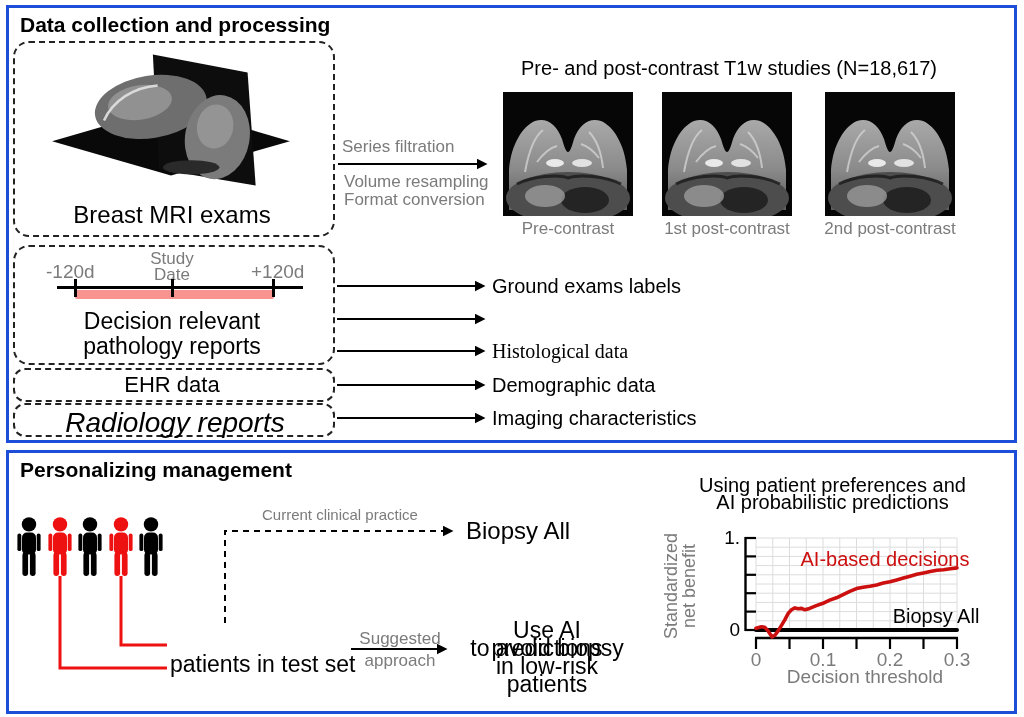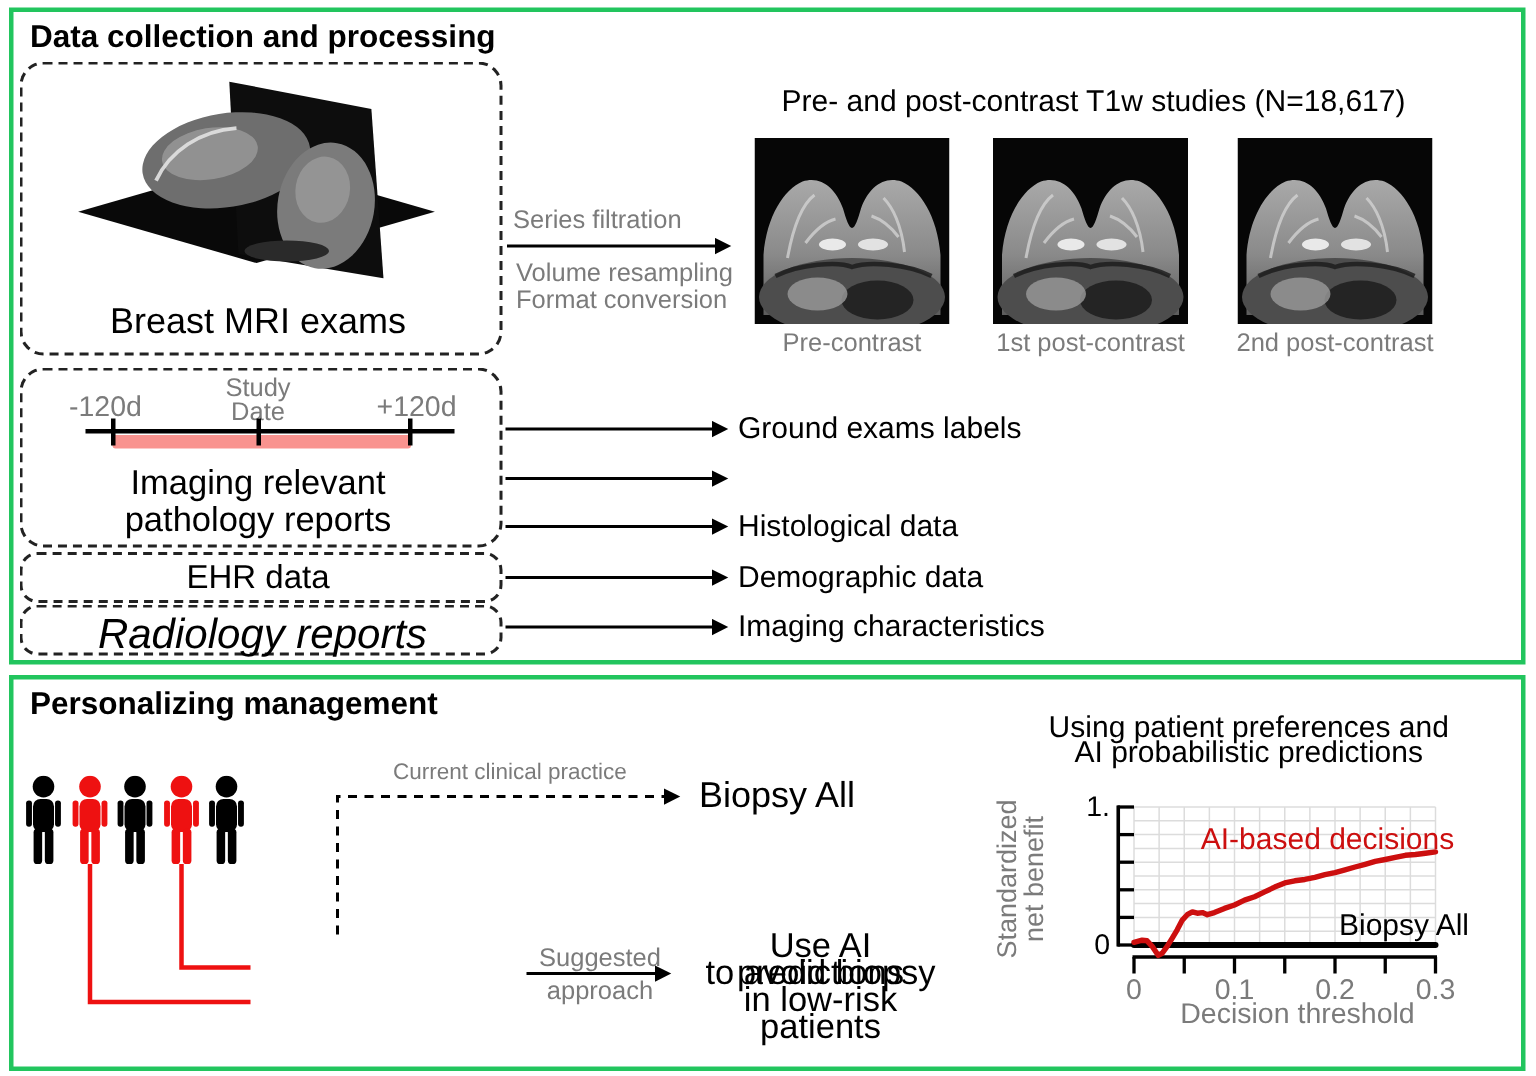--- a/index.html
+++ b/index.html
@@ -1,19 +1,19 @@
 <!DOCTYPE html>
 <html><head>
 <meta charset="utf-8">
 <style>
   html,body{margin:0;padding:0;background:#fff;}
   .page{position:relative;width:1024px;height:717px;background:#fff;overflow:hidden;
         font-family:"Liberation Sans", sans-serif;color:#000;}
   .abs{position:absolute;}
-  .panel{position:absolute;left:6px;width:1005px;border:3px solid #22c55e;background:#fff;}
+  .panel{position:absolute;left:6px;width:1005px;border:3px solid #1d4ed8;background:#fff;}
   .panel-title{position:absolute;left:11px;top:5px;font-size:21px;font-weight:bold;}
   .dashedbox{position:absolute;border:2.2px dashed #222;border-radius:16px;background:#fff;}
   .gray{color:#7b7b7b;}
   .ctr{text-align:center;}
   .lbl17{font-size:17px;line-height:19px;}
   .lbl19{font-size:19px;line-height:21px;}
   .lbl20{font-size:20px;line-height:24px;}
   .lbl23{font-size:23px;line-height:18px;}
   .lbl24{font-size:24px;line-height:26px;}
   svg{display:block;}
@@ -98,30 +98,30 @@
   <div class="dashedbox" style="left:13px;top:245px;width:318px;height:116px;"></div>
   <div class="abs gray lbl19" style="left:46px;top:261px;">-120d</div>
   <div class="abs gray ctr lbl17" style="left:142px;top:249px;width:60px;">Study</div>
   <div class="abs gray ctr lbl17" style="left:142px;top:265px;width:60px;">Date</div>
   <div class="abs gray lbl19" style="left:251px;top:261px;">+120d</div>
   <div class="abs" style="left:75px;top:290px;width:199px;height:9px;background:#f9938f;border-radius:2px;"></div>
   <div class="abs" style="left:57px;top:286px;width:246px;height:3px;background:#000;"></div>
   <div class="abs" style="left:74px;top:279px;width:3px;height:18px;background:#000;"></div>
   <div class="abs" style="left:171px;top:279px;width:3px;height:18px;background:#000;"></div>
   <div class="abs" style="left:272px;top:279px;width:3px;height:18px;background:#000;"></div>
-  <div class="abs ctr lbl23" style="left:13px;top:309px;width:318px;line-height:25px;">Imaging relevant</div>
+  <div class="abs ctr lbl23" style="left:13px;top:309px;width:318px;line-height:25px;">Decision relevant</div>
   <div class="abs ctr lbl23" style="left:13px;top:334px;width:318px;line-height:25px;">pathology reports</div>
 
   <div class="dashedbox" style="left:13px;top:368px;width:318px;height:30px;border-radius:12px;"></div>
   <div class="abs ctr" style="left:13px;top:372px;width:318px;font-size:22px;">EHR data</div>
   <div class="dashedbox" style="left:13px;top:403px;width:318px;height:30px;border-radius:12px;"></div>
   <div class="abs ctr" style="left:16px;top:407px;width:318px;font-size:28px;font-style:italic;">Radiology reports</div>
 
   <div class="abs lbl20" style="left:492px;top:274px;">Ground exams labels</div>
-  <div class="abs lbl20" style="left:492px;top:339px;">Histological data</div>
+  <div class="abs lbl20" style="left:492px;top:339px;font-family:Liberation Serif, serif;">Histological data</div>
   <div class="abs lbl20" style="left:492px;top:373px;">Demographic data</div>
   <div class="abs lbl20" style="left:492px;top:406px;">Imaging characteristics</div>
 
   <section class="panel" style="top:450px;height:258px;">
     <div class="panel-title">Personalizing management</div>
   </section>
 
   <svg class="abs" style="left:14px;top:517px;" width="30" height="61">
       <g fill="#000000">
         <use href="#person"></use>
@@ -141,20 +141,21 @@
       <g fill="#ee1111">
         <use href="#person"></use>
       </g>
     </svg>
   <svg class="abs" style="left:136px;top:517px;" width="30" height="61">
       <g fill="#000000">
         <use href="#person"></use>
       </g>
     </svg>
 
+  <div class="abs lbl23" style="left:170px;top:655px;">patients in test set</div>
 
   <div class="abs gray" style="left:262px;top:506px;font-size:15px;">Current clinical practice</div>
   <div class="abs lbl24" style="left:466px;top:518px;">Biopsy All</div>
 
   <div class="abs gray ctr lbl17" style="left:350px;top:629px;width:100px;">Suggested</div>
   <div class="abs gray ctr lbl17" style="left:350px;top:651px;width:100px;">approach</div>
 
   <div class="abs ctr lbl23" style="left:456px;top:621px;width:182px;">Use AI predictions</div>
   <div class="abs ctr lbl23" style="left:456px;top:639px;width:182px;">to avoid biopsy</div>
   <div class="abs ctr lbl23" style="left:456px;top:657px;width:182px;">in low-risk patients</div>

